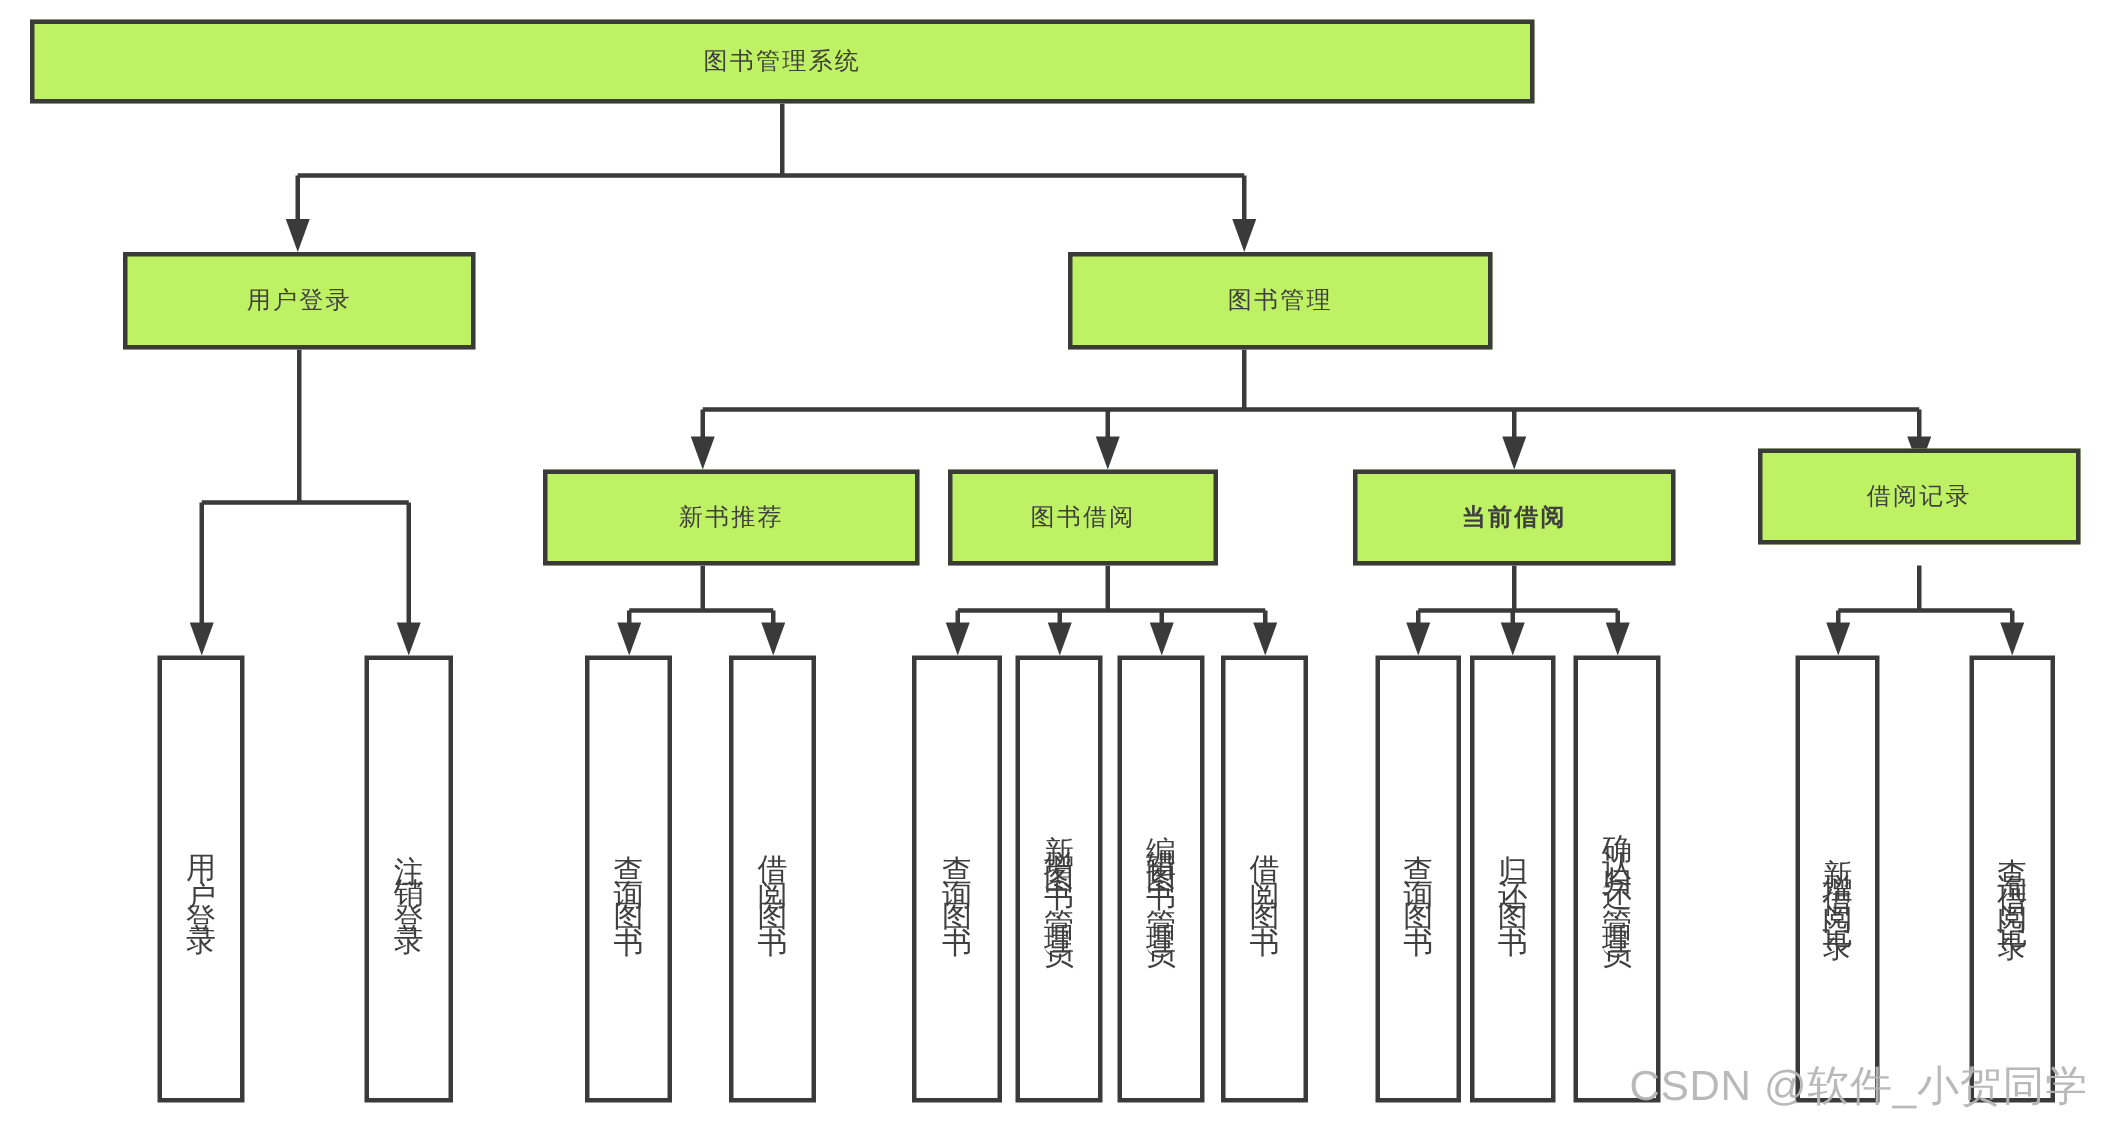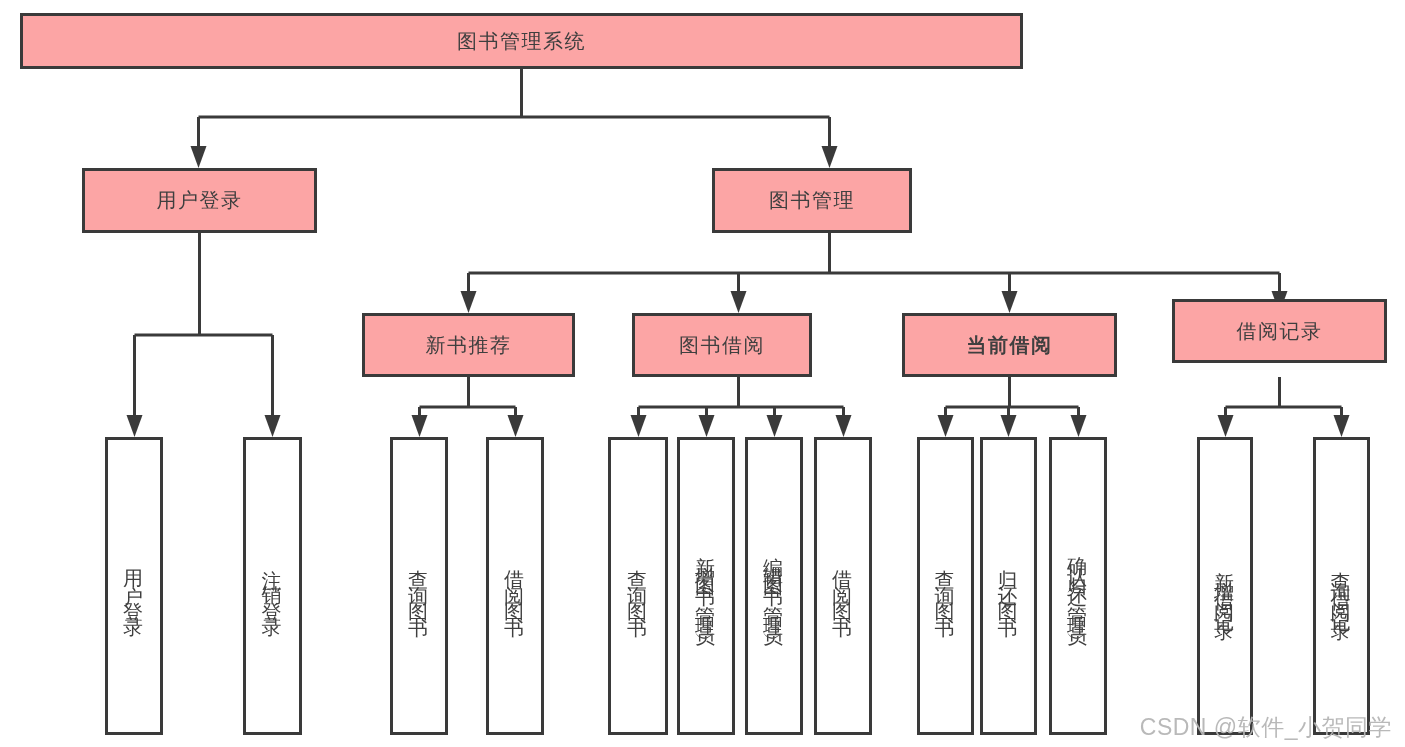--- a/index.html
+++ b/index.html
@@ -14,24 +14,24 @@
     background: #ffffff;
   }
   #connectors {
     position: absolute; left: 0; top: 0;
     width: 1405px; height: 747px;
     pointer-events: none;
   }
   .node {
     position: absolute;
     border: 3px solid #3a3a3a;
-    background: #fca5a5;
+    background: #bef264;
     display: flex; align-items: center; justify-content: center;
     color: #3f3f3f;
-    font-size: 20px;
+    font-size: 16px;
     letter-spacing: 1.5px;
     white-space: nowrap;
   }
   .leaf {
     position: absolute;
     top: 437px; height: 298px;
     border: 3px solid #3a3a3a;
     background: #ffffff;
     display: flex; align-items: center; justify-content: center;
     color: #3f3f3f;
@@ -43,21 +43,21 @@
     white-space: nowrap;
   }
   .leaf span.paren { text-orientation: mixed; }
   .ls4 span { letter-spacing: 0.8em; }
   .ls6 span { letter-spacing: 0.5em; }
   .ls9 span { letter-spacing: 0.5em; }
   #watermark {
     position: absolute;
     right: 13px; bottom: 4px;
     color: #b6b6b6;
-    font-size: 23px;
+    font-size: 28px;
     letter-spacing: 0.5px;
     z-index: 5;
     opacity: 0.95;
   }
 </style>
 </head>
 <body>
 
 <div id="stage">
 
@@ -104,23 +104,23 @@
       <polygon points="1070.5,415 1086.5,415 1078.5,437"></polygon>
 
       <polygon points="1217.5,415 1233.5,415 1225.5,437"></polygon>
       <polygon points="1333.5,415 1349.5,415 1341.5,437"></polygon>
     </g>
   </svg>
 
   <div class="node" style="left:20px; top:13px; width:1003px; height:56px;">图书管理系统</div>
 
   <div class="node" style="left:82px; top:168px; width:235px; height:65px;">用户登录</div>
-  <div class="node" style="left:712px; top:168px; width:200px; height:65px;">图书管理</div>
+  <div class="node" style="left:712px; top:168px; width:283px; height:65px;">图书管理</div>
 
-  <div class="node" style="left:362px; top:313px; width:213px; height:64px;">新书推荐</div>
+  <div class="node" style="left:362px; top:313px; width:251px; height:64px;">新书推荐</div>
   <div class="node" style="left:632px; top:313px; width:180px; height:64px;">图书借阅</div>
   <div class="node" style="left:902px; top:313px; width:215px; height:64px;font-weight:bold;">当前借阅</div>
   <div class="node" style="left:1172px; top:299px; width:215px; height:64px;">借阅记录</div>
 
   <div class="leaf ls4" style="left:105px; width:58px;">
     <span>用户登录</span>
   </div>
   <div class="leaf ls4" style="left:243px; width:59px;">
     <span>注销登录</span>
   </div>

